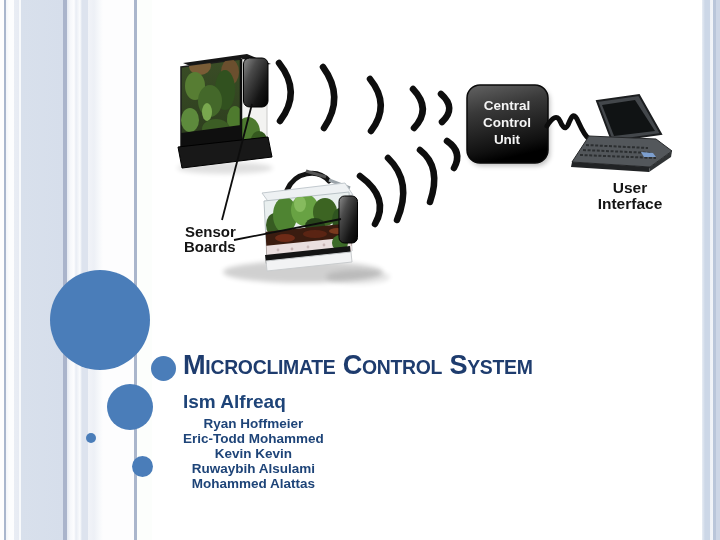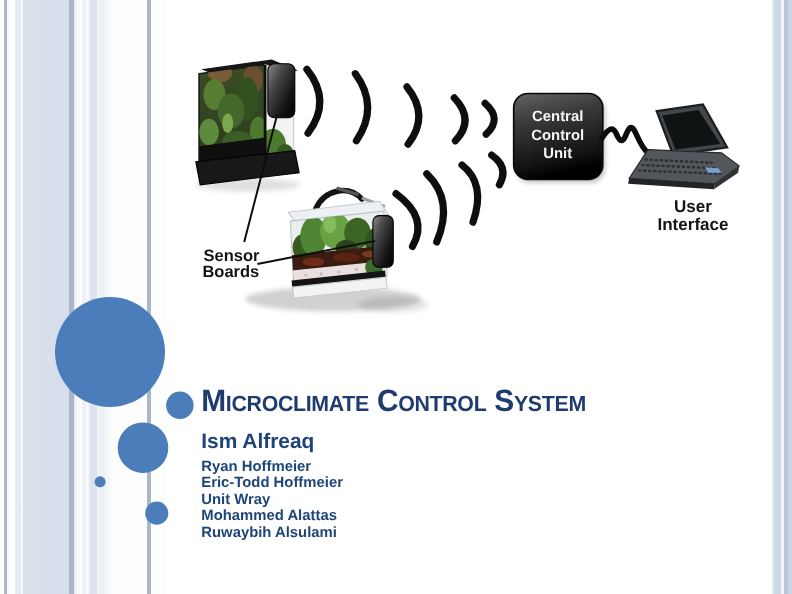--- a/index.html
+++ b/index.html
@@ -38,21 +38,21 @@
   .title{
     position:absolute;left:183px;top:348px;width:540px;
     font-size:28px;font-weight:700;letter-spacing:-0.3px;
     font-variant:small-caps;color:#1e3c6e;white-space:nowrap;
     transform:scaleX(0.97);transform-origin:left center;line-height:34px;
   }
   .author-lead{
     position:absolute;left:183px;top:389px;
     font-size:19px;font-weight:700;color:#1e4478;line-height:25px;white-space:nowrap;
   }
-  .author-list{position:absolute;left:183px;top:416px;color:#1e4478;}
+  .author-list{position:absolute;left:183px;top:416px;color:#1e4478;text-align:center;}
   .author-line{font-size:13.5px;font-weight:700;line-height:15px;white-space:nowrap;}
   .svgtext{font-family:"Liberation Sans",sans-serif;font-weight:700;fill:#141414;}
   .ccutext{font-family:"Liberation Sans",sans-serif;font-weight:700;fill:#f5f5f5;}
 </style>
 </head>
 <body>
 
 <div class="slide">
 
   <div class="circle c-large"></div>
@@ -201,19 +201,19 @@
     <g>
       <text class="svgtext" x="630" y="193" font-size="15.5" text-anchor="middle">User</text>
       <text class="svgtext" x="630" y="209" font-size="15.5" text-anchor="middle">Interface</text>
     </g>
   </svg>
 
   <div class="title">Microclimate Control System</div>
   <div class="author-lead">Ism Alfreaq</div>
   <div class="author-list">
     <div class="author-line">Ryan Hoffmeier</div>
-    <div class="author-line">Eric-Todd Hoffmeier</div>
-    <div class="author-line">Unit Wray</div>
+    <div class="author-line">Eric-Todd Mohammed</div>
+    <div class="author-line">Kevin Kevin</div>
+    <div class="author-line">Ruwaybih Alsulami</div>
     <div class="author-line">Mohammed Alattas</div>
-    <div class="author-line">Ruwaybih Alsulami</div>
   </div>
 
 </div>
 
 </body></html>

